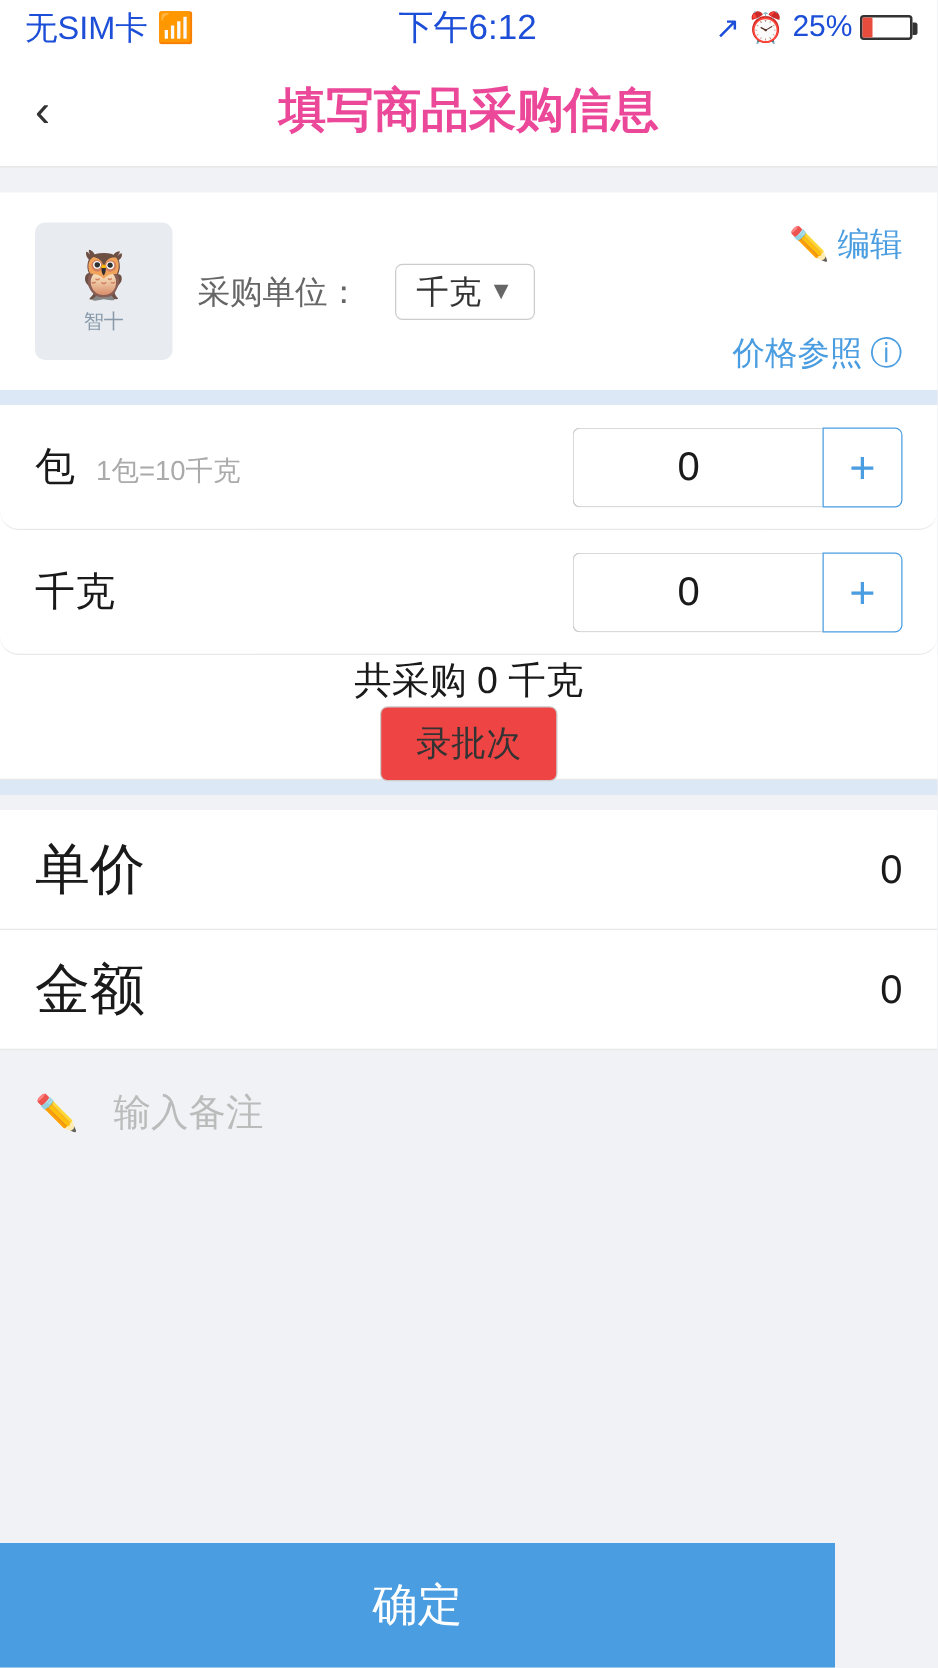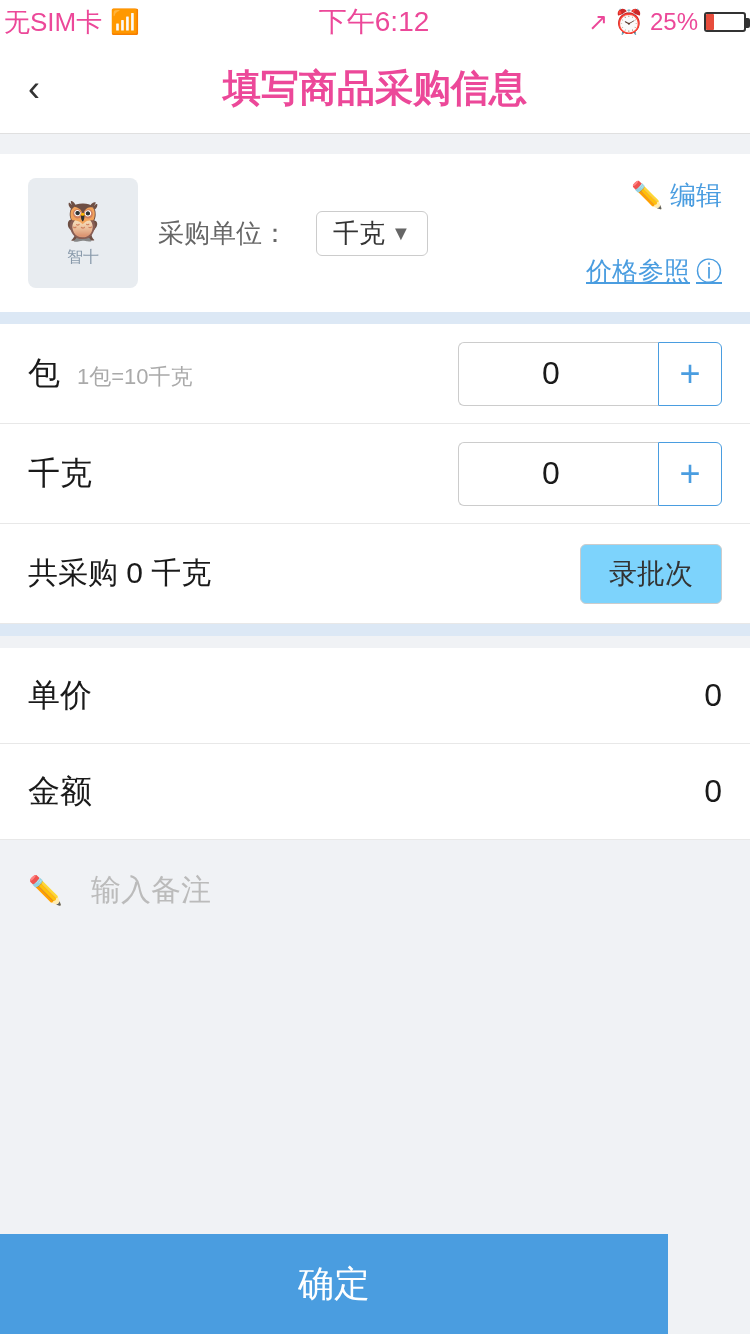--- a/index.html
+++ b/index.html
@@ -14,23 +14,23 @@
     }
 
     
     .status-bar {
       width: 750px;
       height: 44px;
       background: #fff;
       display: flex;
       align-items: center;
       justify-content: space-between;
-      padding: 0 4px;
+      padding: 0 20px;
       font-size: 26px;
-      color: #ec4899;
+      color: #1d4ed8;
     }
     .status-left { display: flex; align-items: center; gap: 8px; }
     .status-center { font-weight: 400; font-size: 28px; margin-left: 20px; }
     .status-right { display: flex; align-items: center; gap: 6px; font-size: 24px; }
     .battery-icon {
       width: 42px; height: 20px; border: 2px solid #333; border-radius: 3px; position: relative; display: inline-block;
     }
     .battery-icon::after {
       content: ''; position: absolute; right: -6px; top: 4px; width: 4px; height: 10px; background: #333; border-radius: 0 2px 2px 0;
     }
@@ -130,48 +130,48 @@
       top: 24px;
       right: 28px;
       font-size: 26px;
       color: #4a9de0;
       display: flex;
       align-items: center;
       gap: 6px;
     }
     .price-ref {
       position: absolute;
-      bottom: 23px;
+      bottom: 12px;
       right: 28px;
       font-size: 26px;
       color: #4a9de0;
       display: flex;
       align-items: center;
       gap: 6px;
-      text-decoration: underline;
     }
 
     
     .divider-blue {
       width: 750px;
       height: 12px;
       background: #dce8f5;
     }
 
     
     .input-section {
       background: #fff;
       margin-top: 0;
     }
     .input-row {
       display: flex;
       align-items: center;
       padding: 0 28px;
       height: 100px;
       border-bottom: 1px solid #e8e8e8;
+      border-radius: 15px;
     }
     .input-label {
       font-size: 32px;
       color: #1a1a1a;
       flex: 1;
     }
     .input-sub {
       font-size: 22px;
       color: #aaa;
       margin-left: 8px;
@@ -209,51 +209,52 @@
 
     
     .summary-row {
       display: flex;
       align-items: center;
       justify-content: space-between;
       padding: 0 28px;
       height: 100px;
       background: #fff;
       border-bottom: 1px solid #e8e8e8;
+      flex-direction: column;
     }
     .summary-text {
       font-size: 30px;
       color: #1a1a1a;
     }
     .batch-btn {
       border: 1px solid #ccc;
       border-radius: 6px;
       padding: 10px 28px;
       font-size: 28px;
       color: #333;
-      background: #7dd3fc;
+      background: #ef4444;
       cursor: pointer;
       font-family: Liberation Serif, serif;
     }
 
     
     .info-section {
       background: #fff;
       margin-top: 12px;
     }
     .info-row {
       display: flex;
       align-items: center;
       justify-content: space-between;
       padding: 0 28px;
       height: 96px;
       border-bottom: 1px solid #e8e8e8;
     }
     .info-label {
-      font-size: 32px;
+      font-size: 44px;
       color: #1a1a1a;
     }
     .info-value {
       font-size: 32px;
       color: #1a1a1a;
     }
 
     
     .remark-section {
       background: #f0f2f5;

